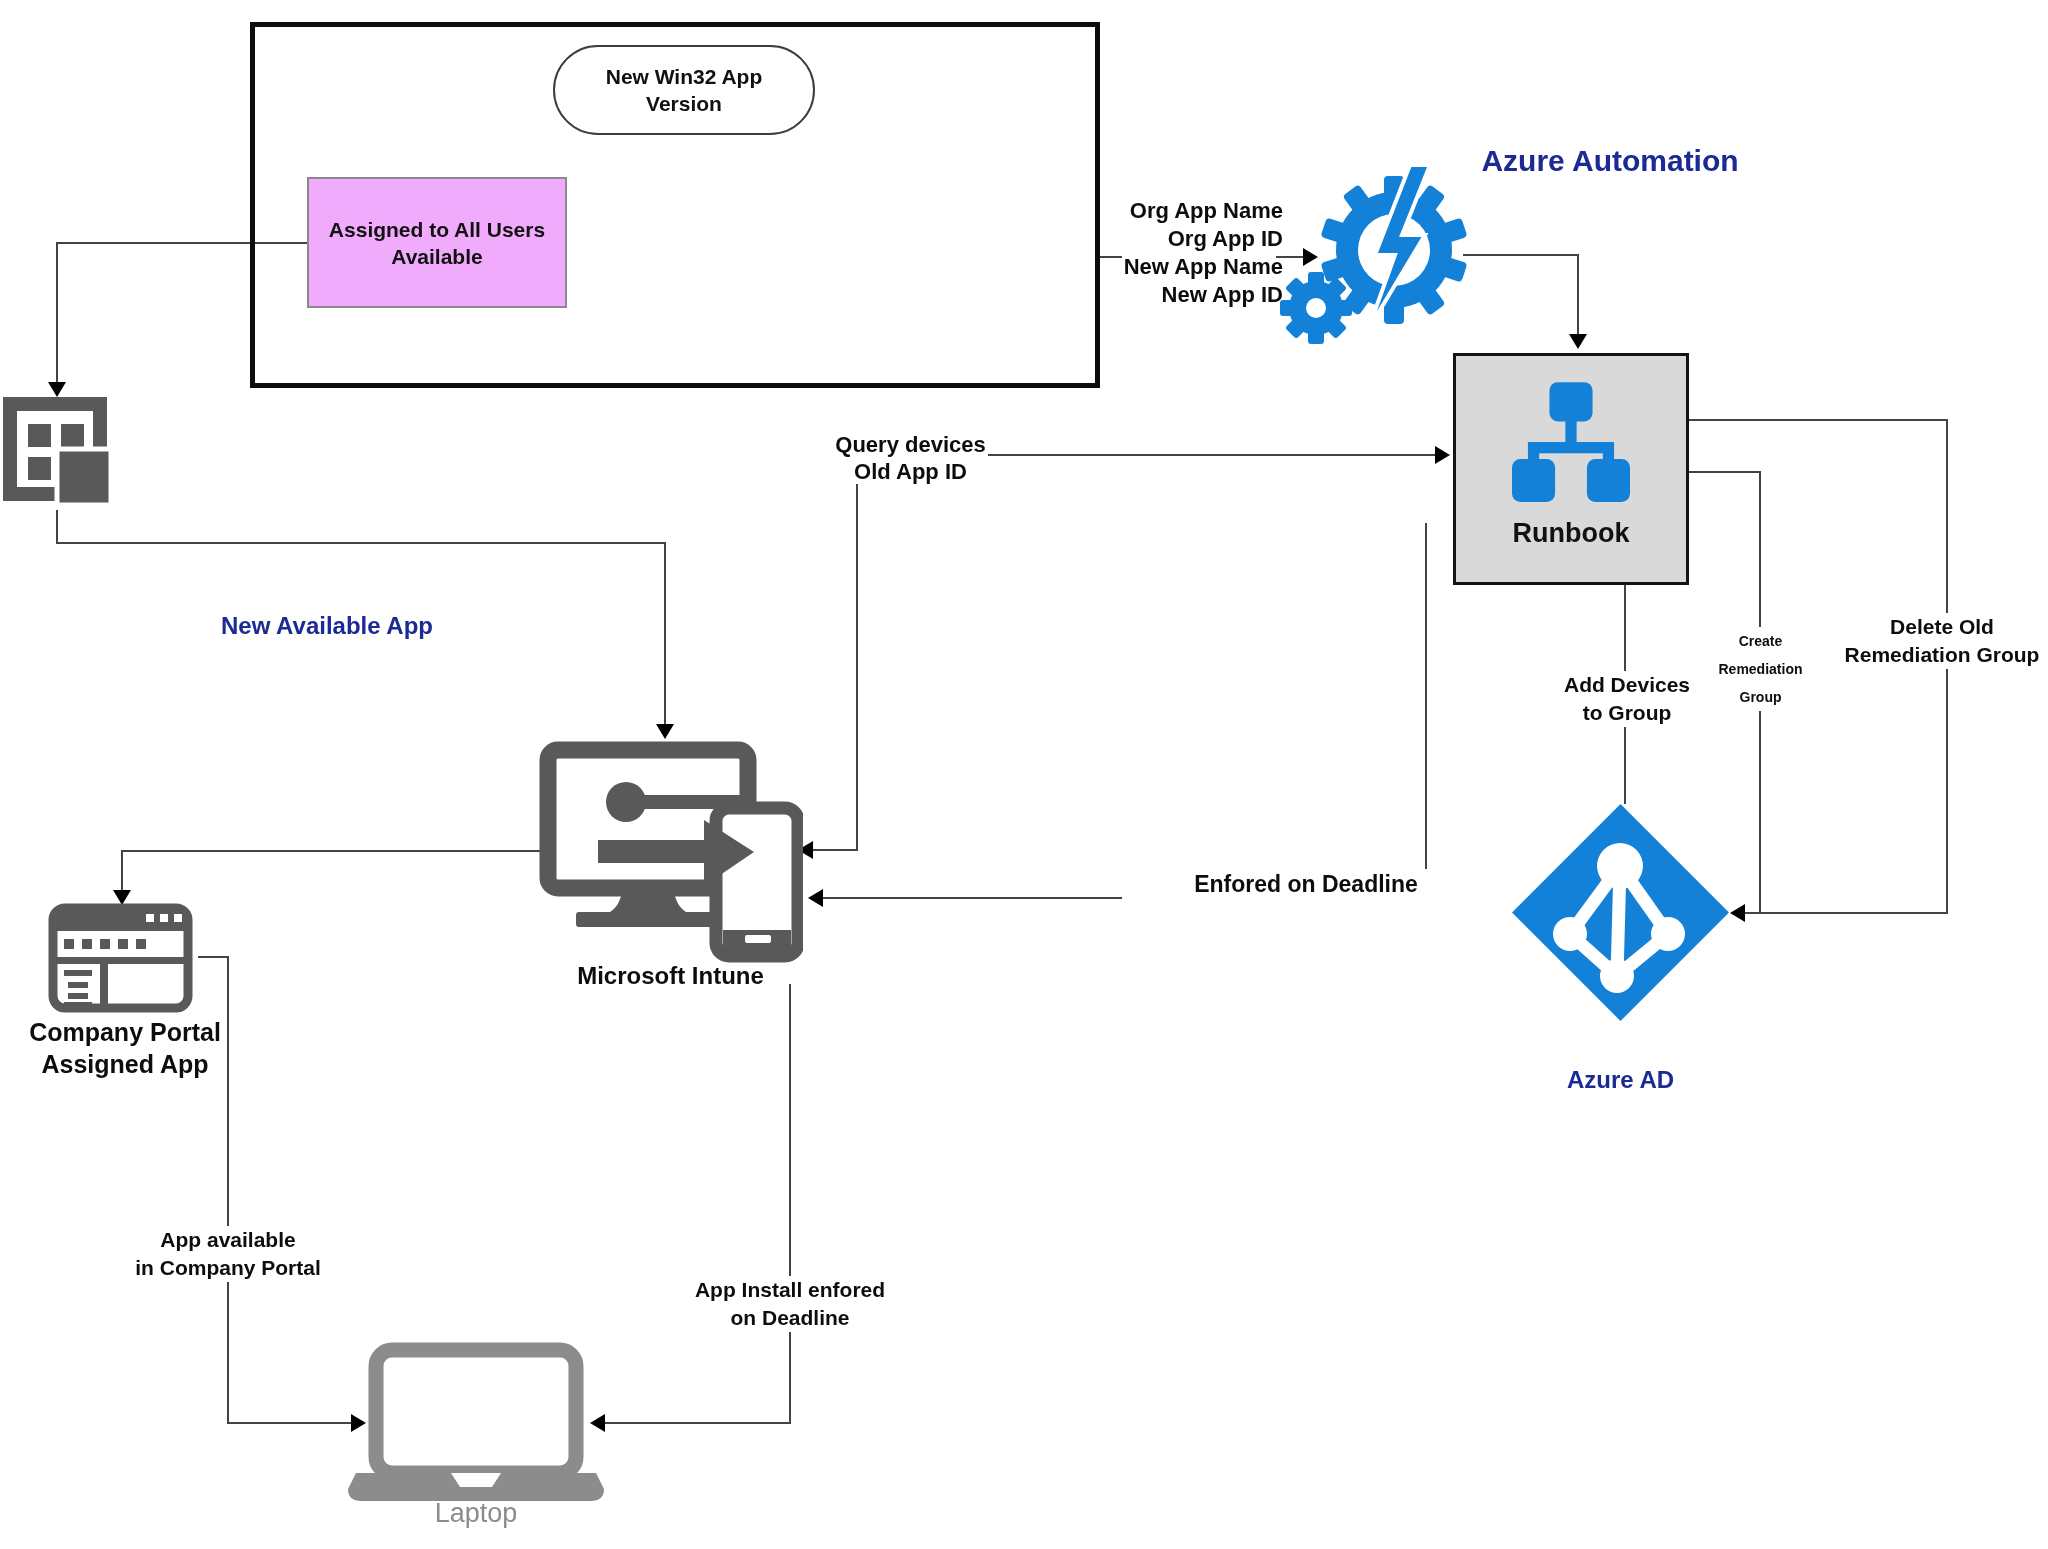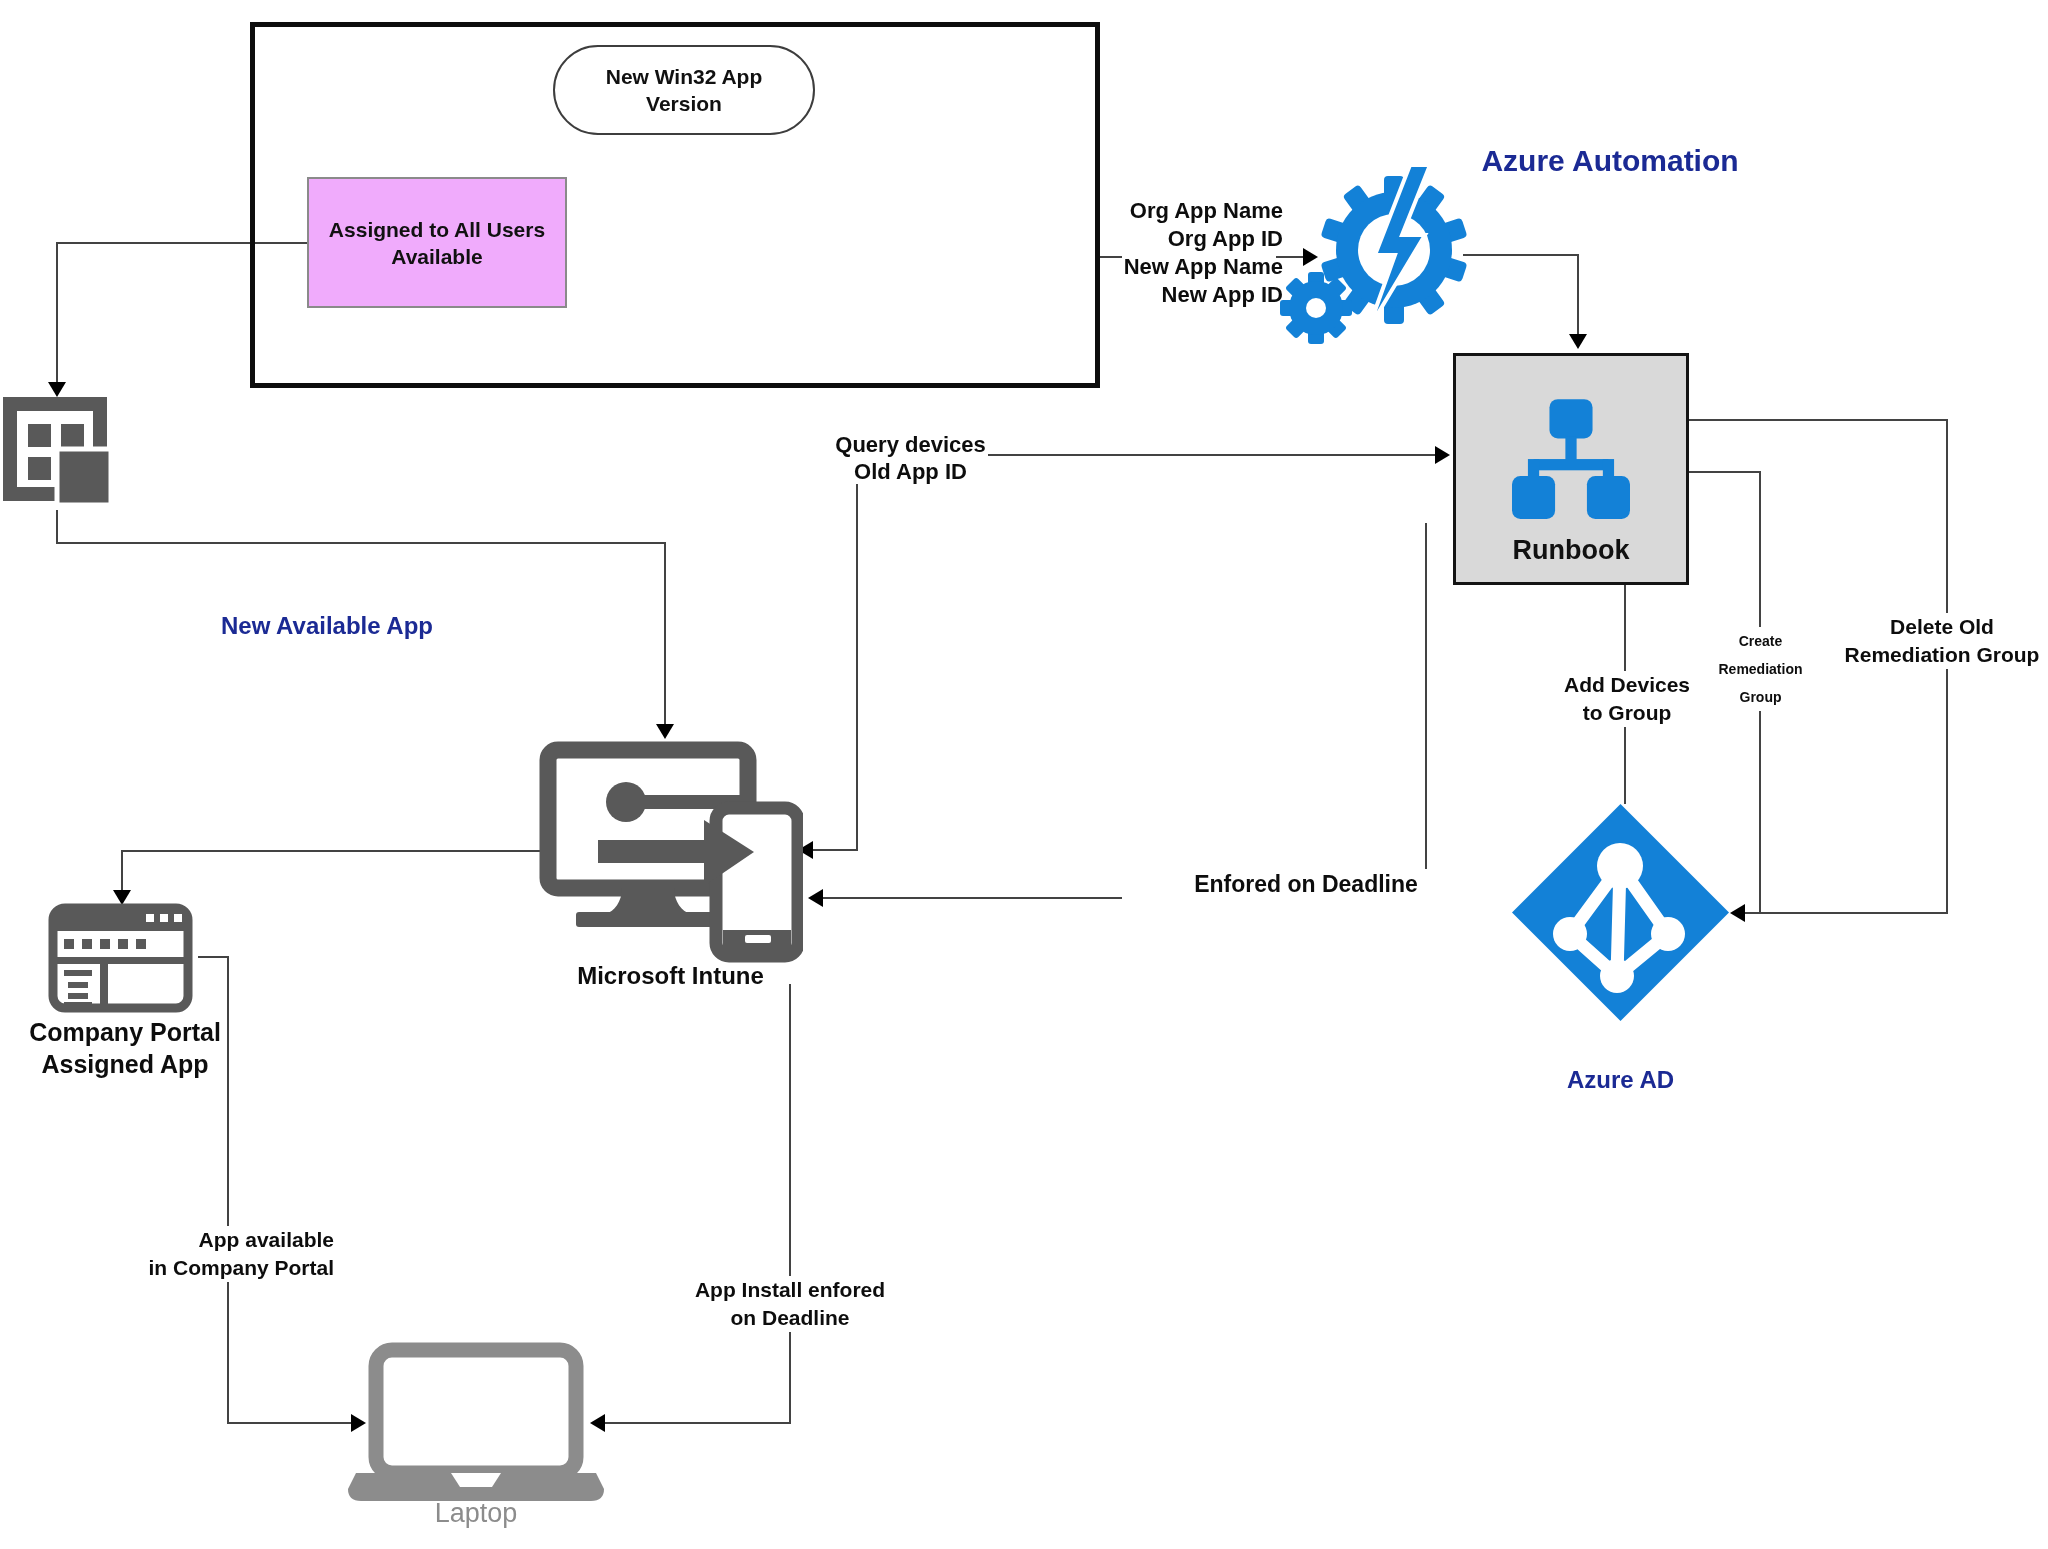--- a/index.html
+++ b/index.html
@@ -20,21 +20,21 @@
   .arr-d{border-left:9px solid transparent;border-right:9px solid transparent;border-top:15px solid #000;}
   .arr-r{border-top:9px solid transparent;border-bottom:9px solid transparent;border-left:15px solid #000;}
   .arr-l{border-top:9px solid transparent;border-bottom:9px solid transparent;border-right:15px solid #000;}
   .lbl{position:absolute;z-index:3;text-align:center;font-weight:700;color:#0d0d0d;}
   .lbl.mask{background:#fff;}
   .navy{color:var(--navy);}
   .box{position:absolute;box-sizing:border-box;z-index:2;display:flex;flex-direction:column;align-items:center;justify-content:center;text-align:center;}
   .bigbox{border:5px solid #0d0d0d;background:transparent;}
   .stadium{border:2px solid #3d3d3d;border-radius:46px;font-weight:700;font-size:21px;line-height:27px;background:#fff;}
   .plain{border:2px solid #8a8a8a;font-weight:700;font-size:21px;line-height:27px;background:#f0abfc;}
-  .runbook{background:var(--runbookbg);border:3px solid #141414;justify-content:center;padding-top:26px;}
+  .runbook{background:var(--runbookbg);border:3px solid #141414;justify-content:flex-start;padding-top:26px;}
   .runbook .rb-label{font-weight:700;font-size:27px;margin-top:10px;}
   .icon{position:absolute;z-index:2;}
   .f-blue{fill:var(--azure);}
   .f-gray{fill:var(--gray);}
   .s-gray{stroke:var(--gray);}
   .f-lgray{fill:var(--lgray);}
   .s-lgray{stroke:var(--lgray);}
 </style>
 </head>
 <body>
@@ -260,21 +260,21 @@
     <div>Create</div>
     <div>Remediation</div>
     <div>Group</div>
   </div>
 
   <div class="lbl mask" style="left:1836px;top:613px;width:212px;font-size:21px;line-height:28px;">
     <div>Delete Old</div>
     <div>Remediation Group</div>
   </div>
 
-  <div class="lbl mask" style="left:122px;top:1226px;width:212px;font-size:21px;line-height:28px;text-align:right;">
+  <div class="lbl mask" style="left:122px;top:1226px;width:212px;font-size:21px;line-height:28px;">
     <div>App available</div>
     <div>in Company Portal</div>
   </div>
 
   <div class="lbl mask" style="left:658px;top:1276px;width:264px;font-size:21px;line-height:28px;">
     <div>App Install enfored</div>
     <div>on Deadline</div>
   </div>
 
 </div>

